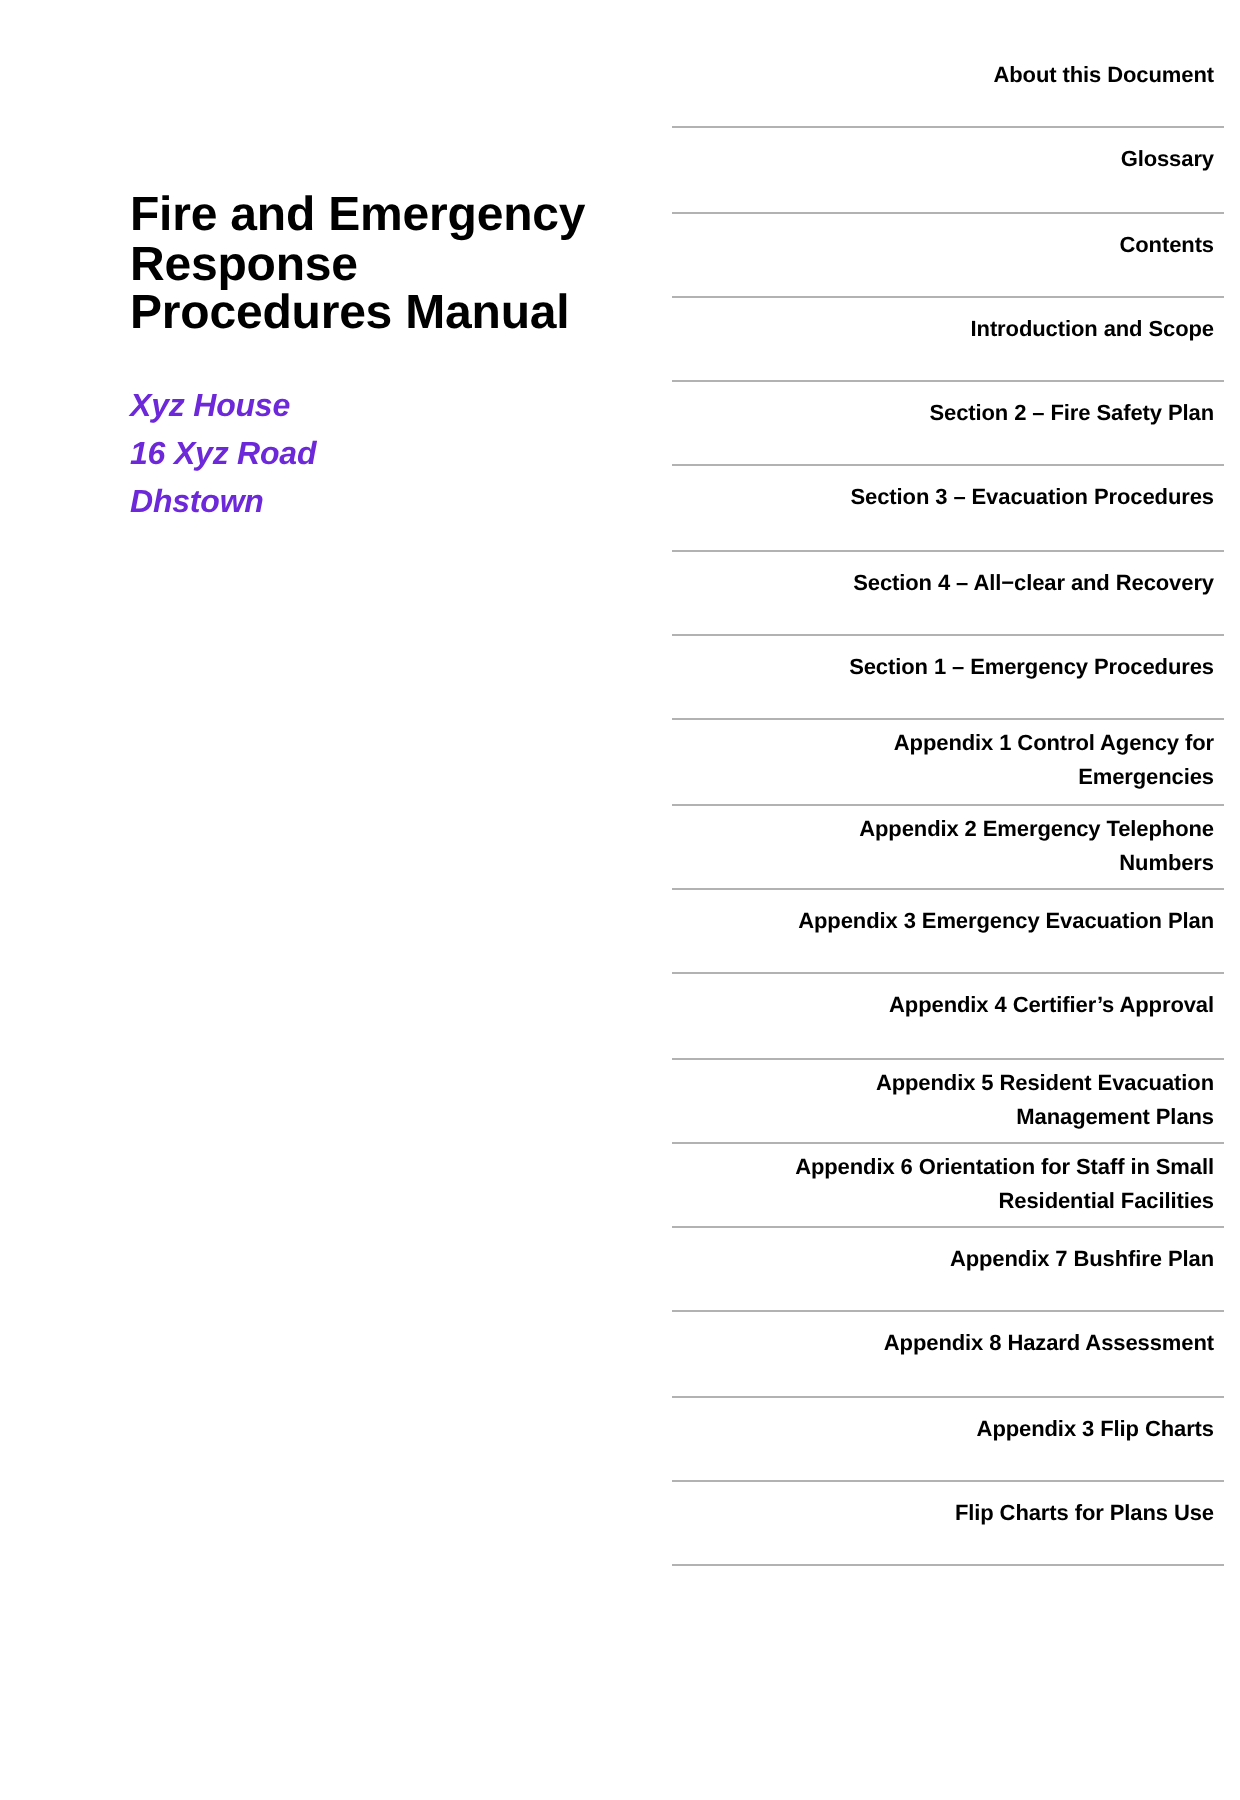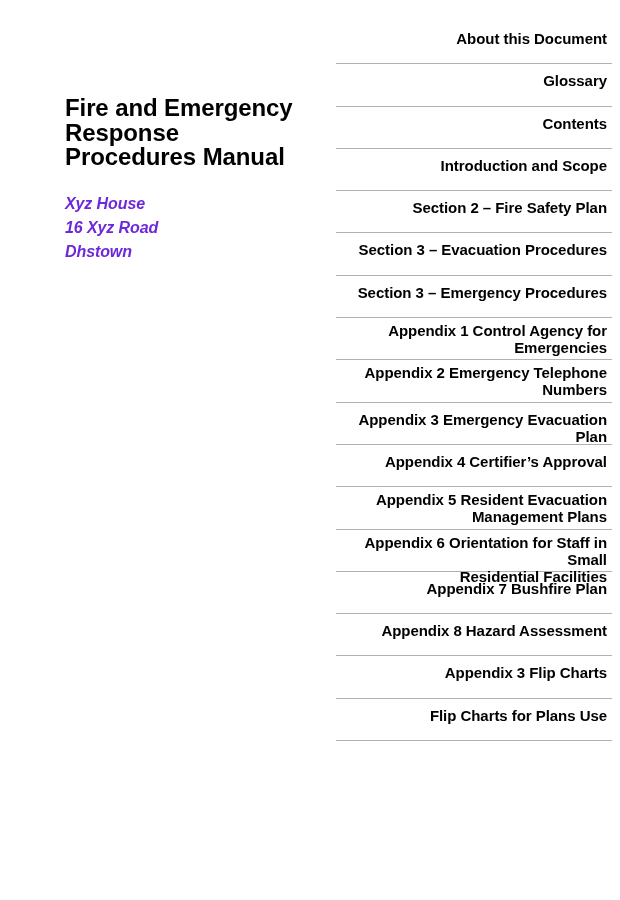--- a/index.html
+++ b/index.html
@@ -60,21 +60,21 @@
     box-sizing: border-box;
     display: flex;
     align-items: flex-start;
     justify-content: flex-end;
   }
   .toc-entry.single { height: 42.3px; padding-top: 8px; }
   .toc-entry.double { height: 42.3px; padding-top: 4px; justify-content: flex-end; }
   .toc-label {
     display: block;
     text-align: right;
-    font-size: 15px;
+    font-size: 11px;
     font-weight: bold;
     line-height: 17px;
     color: #000000;
     letter-spacing: -0.05px;
     padding-right: 5px;
     white-space: pre-line;
   }
 </style>
 </head>
 <body>
@@ -105,21 +105,24 @@
       <div class="toc-entry single">
         <span class="toc-label">Introduction and Scope</span>
       </div>
       <div class="toc-entry single">
         <span class="toc-label">Section 2 –  Fire Safety Plan</span>
       </div>
       <div class="toc-entry single">
         <span class="toc-label">Section 3 –  Evacuation Procedures</span>
       </div>
       <div class="toc-entry single">
-        <span class="toc-label">Section 3 –  Emergency Procedures</span>
+        <span class="toc-label">Section 4 –  All−clear and Recovery</span>
+      </div>
+      <div class="toc-entry single">
+        <span class="toc-label">Section 1 –  Emergency Procedures</span>
       </div>
       <div class="toc-entry double">
         <span class="toc-label">Appendix 1 Control Agency for
 Emergencies</span>
       </div>
       <div class="toc-entry double">
         <span class="toc-label">Appendix 2  Emergency Telephone
 Numbers</span>
       </div>
       <div class="toc-entry single">

